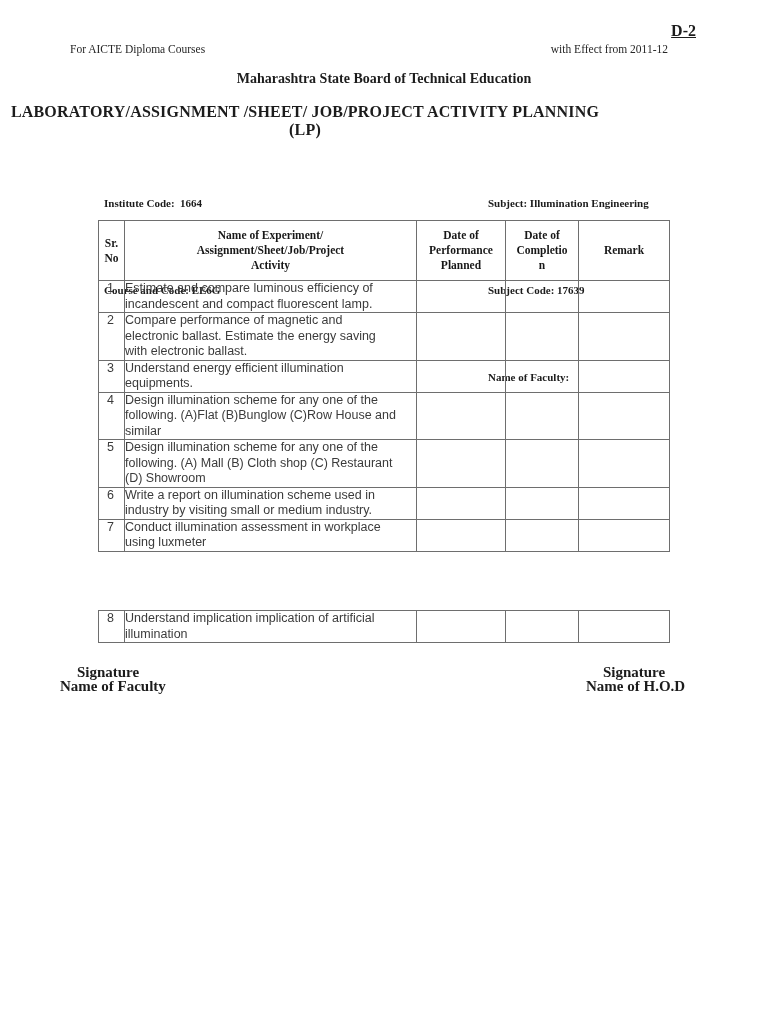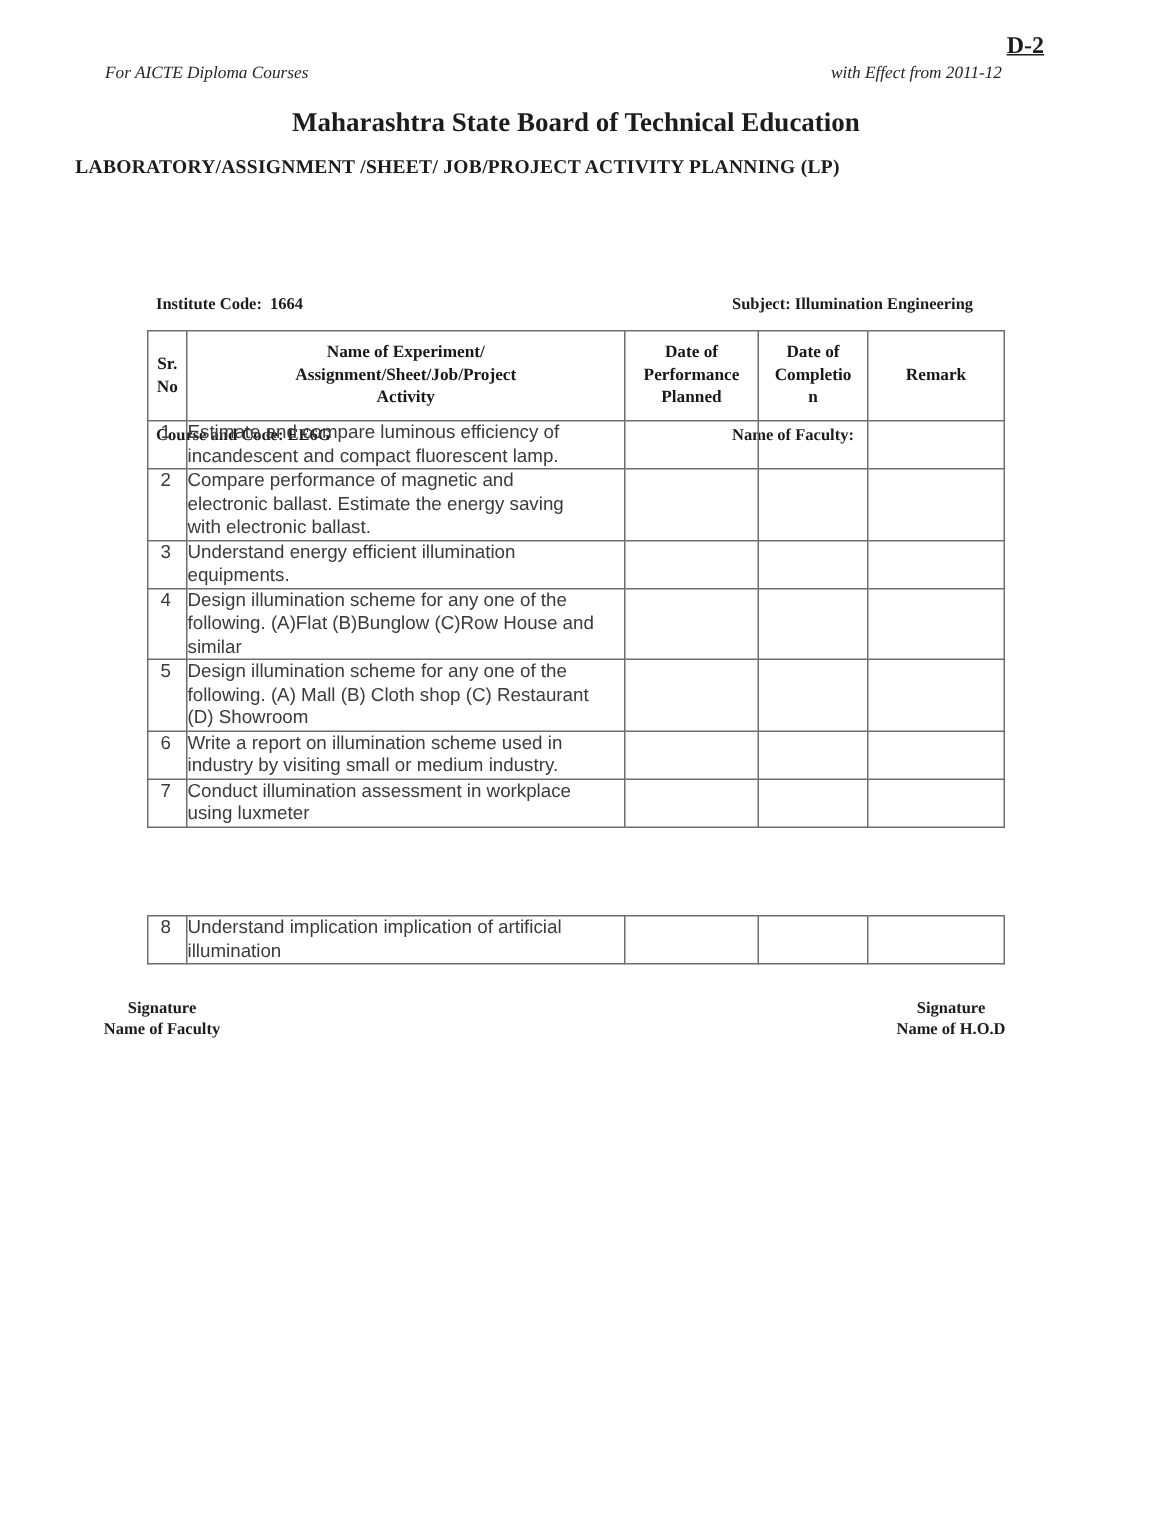--- a/index.html
+++ b/index.html
@@ -27,40 +27,39 @@
 
   .meta-row {
     position: absolute;
     top: 43px;
     left: 70px;
     width: 598px;
     display: flex;
     justify-content: space-between;
     font-size: 11.5px;
     color: #262626;
-    font-style: italic;
   }
 
   .org-title {
     position: absolute;
     top: 71px;
     left: 0;
     width: 768px;
     text-align: center;
-    font-size: 18px;
+    font-size: 14px;
     font-weight: bold;
   }
 
   .doc-title {
     position: absolute;
     top: 103px;
     left: 0;
     width: 610px;
     text-align: center;
-    font-size: 13px;
+    font-size: 16px;
     font-weight: bold;
     letter-spacing: 0.2px;
   }
 
   .info-col {
     position: absolute;
     top: 131px;
     font-size: 11px;
     font-weight: bold;
     line-height: 29px;
@@ -106,21 +105,21 @@
 
   td.c-sr { text-align: center; }
   td.c-act {
     padding-left: 6px;
     white-space: pre-line;
   }
 
   .sig-block {
     position: absolute;
     top: 665px;
-    font-size: 11px;
+    font-size: 15px;
     font-weight: bold;
     line-height: 14px;
     text-align: center;
     white-space: pre;
   }
   .sig-left  { left: 60px;  width: 96px; }
   .sig-right { left: 586px; width: 96px; }
 </style>
 </head>
 <body>
@@ -137,20 +136,21 @@
   <div class="org-title">Maharashtra State Board of Technical Education</div>
   <div class="doc-title">LABORATORY/ASSIGNMENT /SHEET/ JOB/PROJECT ACTIVITY PLANNING (LP)</div>
 
   <div class="info-col info-left">
     <div>Institute Code:  1664</div>
     <div>Course and Code: EE6G</div>
   </div>
 
   <div class="info-col info-right">
     <div>Subject: Illumination Engineering</div>
+    <div>Subject Code: 17639</div>
     <div>Name of Faculty:</div>
   </div>
 
   <table class="plan table-1">
     <colgroup>
       <col style="width:26px">
         <col style="width:292px">
         <col style="width:89px">
         <col style="width:73px">
         <col style="width:91px">

